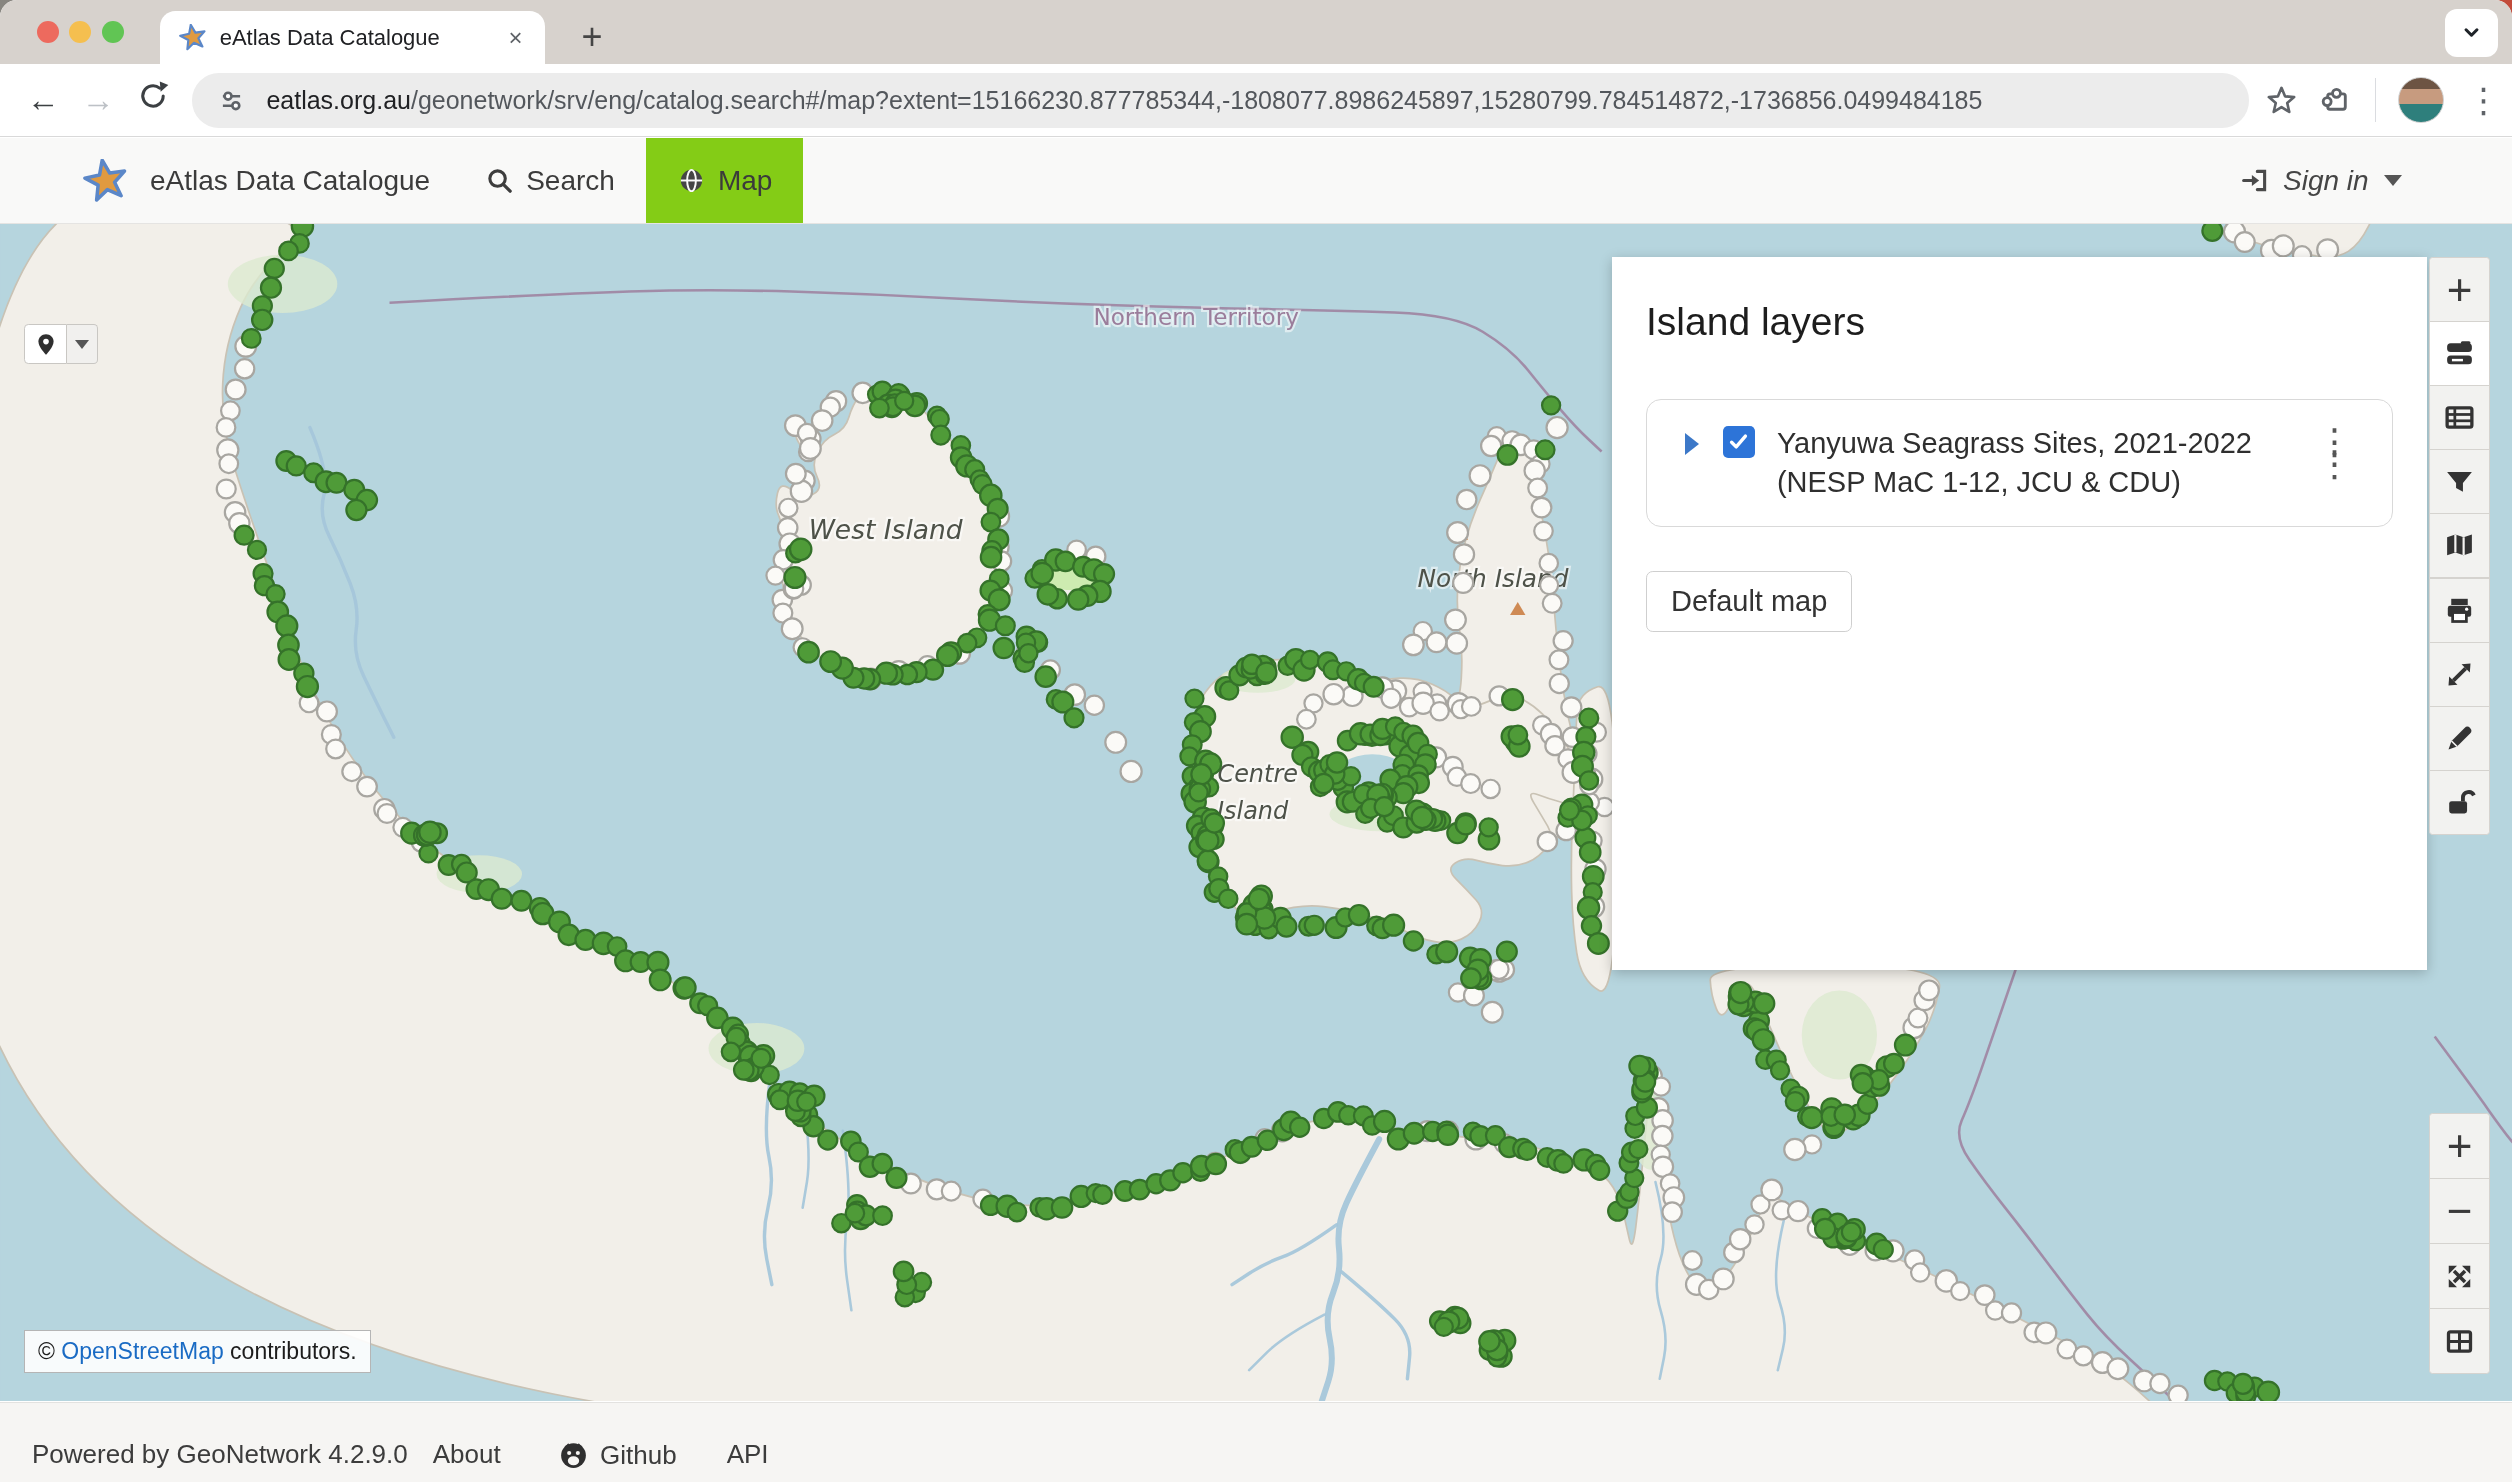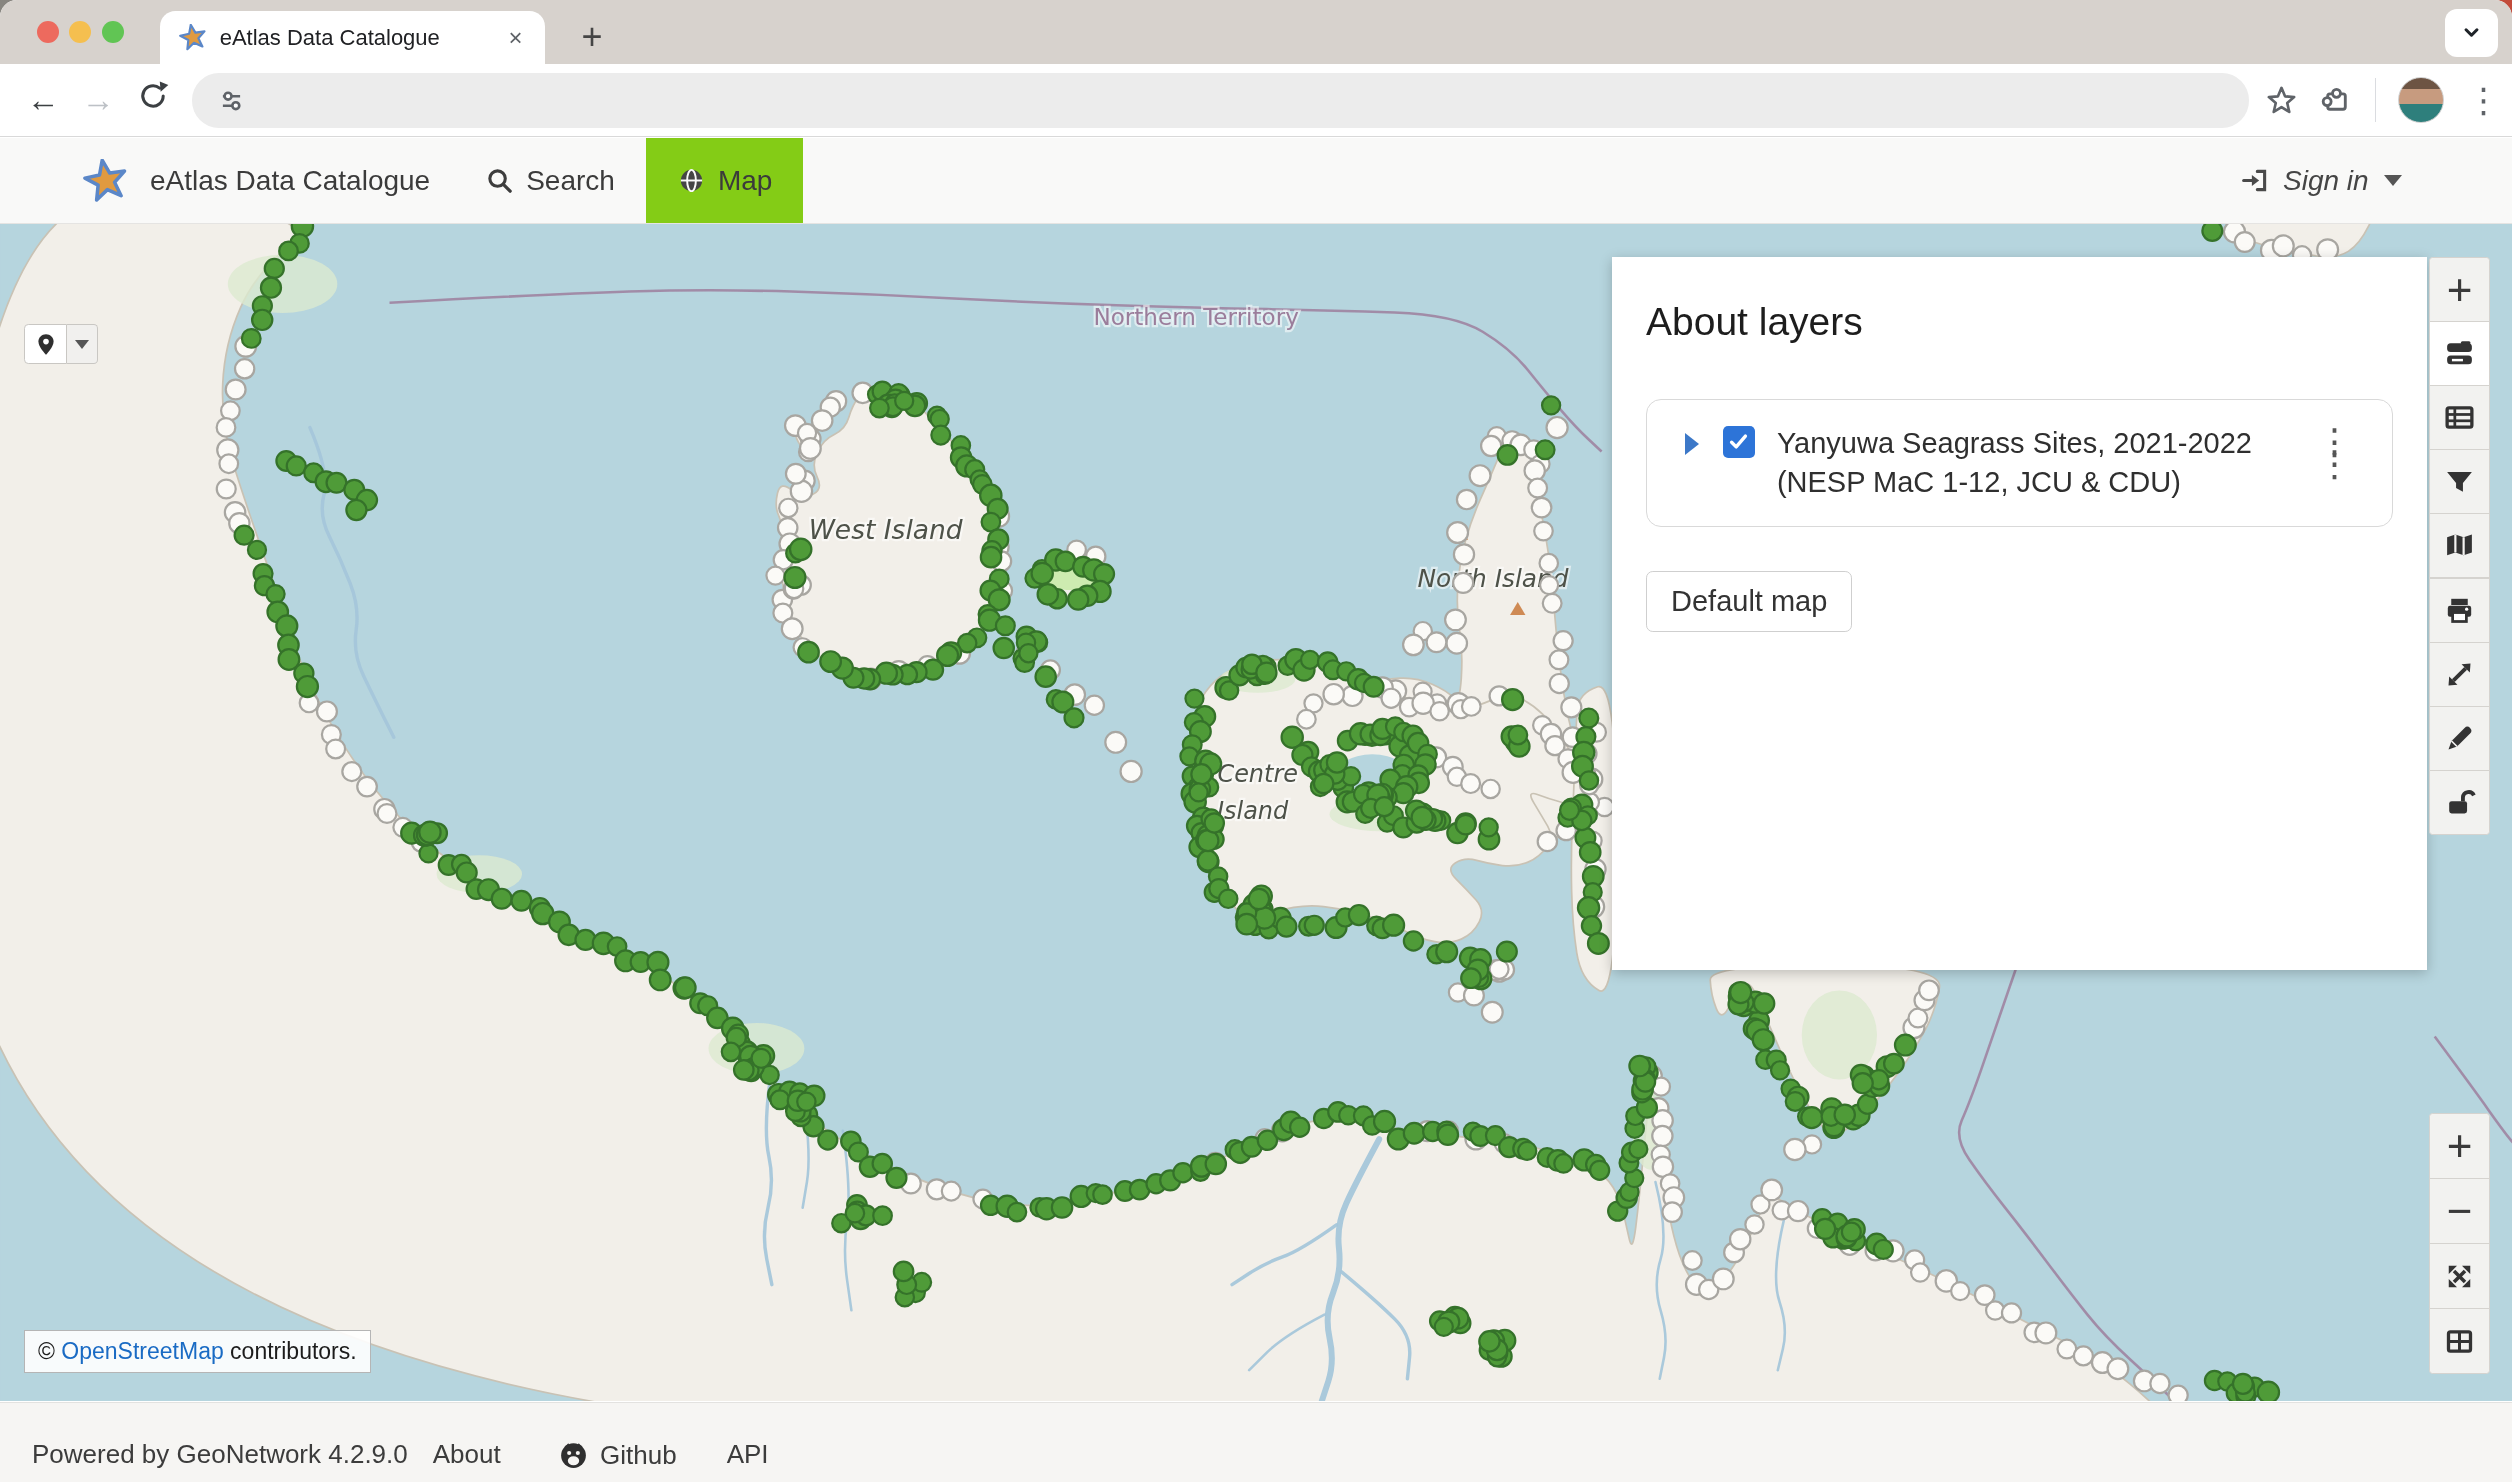--- a/index.html
+++ b/index.html
@@ -133,20 +133,21 @@
         <polygon points="28,3 38,7 29,15" fill="#3c4043"></polygon>
       </svg>
     </span>
     <div id="urlbar">
       <svg width="31" height="31" viewBox="0 0 36 36">
         <line x1="8" y1="13" x2="28" y2="13" stroke="#5f6368" stroke-width="3"></line>
         <circle cx="14" cy="13" r="4" fill="#fff" stroke="#5f6368" stroke-width="3"></circle>
         <line x1="8" y1="24" x2="28" y2="24" stroke="#5f6368" stroke-width="3"></line>
         <circle cx="23" cy="24" r="4" fill="#fff" stroke="#5f6368" stroke-width="3"></circle>
       </svg>
+      <span id="url-text"><span>eatlas.org.au</span><span class="path">/geonetwork/srv/eng/catalog.search#/map?extent=15166230.877785344,-1808077.8986245897,15280799.784514872,-1736856.0499484185</span></span>
     </div>
     <div id="chrome-right">
       <svg width="33" height="33" viewBox="0 0 30 30">
         <path d="M15 3.5 L18.2 11.2 26.5 11.9 20.2 17.3 22.1 25.4 15 21 7.9 25.4 9.8 17.3 3.5 11.9 11.8 11.2 Z" fill="none" stroke="#5f6368" stroke-width="2.4" stroke-linejoin="round"></path>
       </svg>
       <svg width="33" height="33" viewBox="0 0 30 30">
         <rect x="7" y="9" width="16" height="14" rx="2" fill="none" stroke="#5f6368" stroke-width="2.6"></rect>
         <circle cx="15" cy="8.5" r="3.6" fill="#fff" stroke="#5f6368" stroke-width="2.6"></circle>
         <circle cx="6.5" cy="16" r="3.6" fill="#fff" stroke="#5f6368" stroke-width="2.6"></circle>
       </svg>
@@ -954,21 +955,21 @@
           <path d="M12 2.5 C8 2.5 5 5.5 5 9.3 C5 14.6 12 21.5 12 21.5 C12 21.5 19 14.6 19 9.3 C19 5.5 16 2.5 12 2.5 Z" fill="#2f2f2f"></path>
           <circle cx="12" cy="9.3" r="2.6" fill="#fff"></circle>
         </svg>
       </div>
       <div id="pin-caret-btn">
         <span class="caret-down" style="border-left-width:7.7px;border-right-width:7.7px;border-top-width:9.4px;margin:0"></span>
       </div>
     </div>
 
     <div id="panel">
-      <div id="panel-title">About layers</div>
+      <div id="panel-title">Island layers</div>
       <div id="layer-card">
         <span id="layer-caret"></span>
         <span id="layer-checkbox">
           <svg width="23" height="23" viewBox="0 0 30 30">
             <polyline points="6,16 12,22 24,8" fill="none" stroke="#fff" stroke-width="4.4" stroke-linecap="round" stroke-linejoin="round"></polyline>
           </svg>
         </span>
         <span id="layer-label">Yanyuwa Seagrass Sites, 2021-2022 (NESP MaC 1-12, JCU &amp; CDU)</span>
         <span id="layer-kebab">⋮<br>⋮</span>
       </div>

